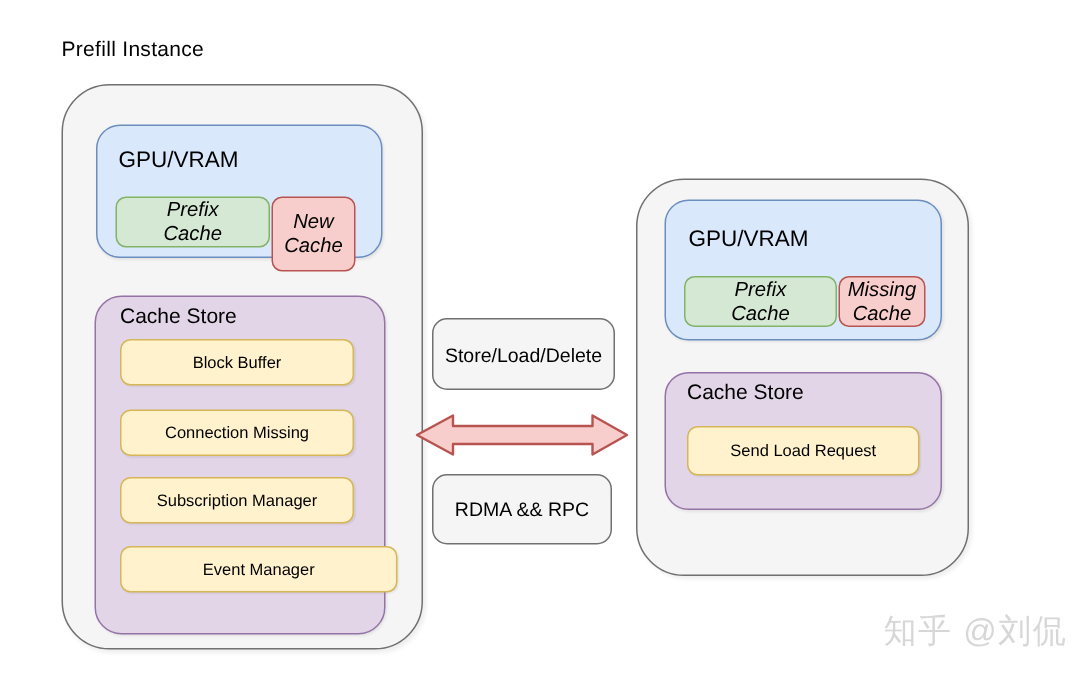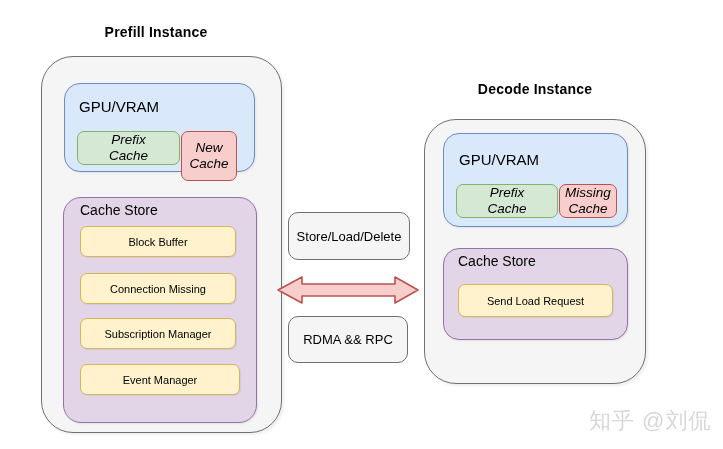--- a/index.html
+++ b/index.html
@@ -2,21 +2,21 @@
 <html style="--container-fill: #f5f5f5; --container-stroke: #707070; --blue-fill: #dae8fc; --blue-stroke: #6c8ebf; --green-fill: #d5e8d4; --green-stroke: #82b366; --red-fill: #f8cecc; --red-stroke: #b85450; --purple-fill: #e1d5e7; --purple-stroke: #9673a6; --yellow-fill: #fff2cc; --yellow-stroke: #d6b656; --watermark: #d7d7d7;"><head>
 <meta charset="utf-8">
 <style>
   html,body{margin:0;padding:0;background:#ffffff;}
   .canvas{
     position:relative;width:723px;height:449px;background:#ffffff;
     font-family:"Liberation Sans","DejaVu Sans",sans-serif;color:#000;
     overflow:hidden;
   }
   .instance-title{
-    position:absolute;font-size:14px;font-weight:bold;text-align:center;
+    position:absolute;font-size:14px;font-weight:normal;text-align:left;
     letter-spacing:.2px;
   }
   .container{
     position:absolute;box-sizing:border-box;
     background:var(--container-fill,#f5f5f5);
     border:1px solid var(--container-stroke,#707070);
     border-radius:32px;
     box-shadow:2px 2px 3px rgba(0,0,0,0.07);
   }
   .gpu{
@@ -85,31 +85,30 @@
 Cache</div>
   <div class="chip red" style="left:181px;top:131px;width:56px;height:50px;">New
 Cache</div>
 
   <div class="store" style="left:63px;top:197px;width:194px;height:226px;"></div>
   <div class="store-label" style="left:80px;top:202px;">Cache Store</div>
 
   <div class="module" style="left:80px;top:226px;width:156px;height:31px;">Block Buffer</div>
   <div class="module" style="left:80px;top:273px;width:156px;height:31px;">Connection Missing</div>
   <div class="module" style="left:80px;top:318px;width:156px;height:31px;">Subscription Manager</div>
-  <div class="module" style="left:80px;top:364px;width:160px;height:31px;">Event Manager</div>
+  <div class="module" style="left:80px;top:364px;width:185px;height:31px;">Event Manager</div>
 
   <div class="conn-box" style="left:288px;top:212px;width:122px;height:48px;">Store/Load/Delete</div>
 
   <svg class="arrow-svg" style="left:276px;top:275px;" width="144" height="30" viewBox="0 0 144 30">
     <polygon points="2,15 26,2 26,9 119,9 119,2 142,15 119,28 119,21 26,21 26,28" fill="#f8cecc" stroke="#b85450" stroke-width="1.6" stroke-linejoin="round"></polygon>
   </svg>
 
   <div class="conn-box" style="left:288px;top:316px;width:120px;height:47px;">RDMA &amp;&amp; RPC</div>
 
-  <div class="instance-title" style="left:424px;top:81px;width:222px;">Decode Instance</div>
 
   <div class="container" style="left:424px;top:119px;width:222px;height:265px;"></div>
 
   <div class="gpu" style="left:443px;top:133px;width:185px;height:94px;"></div>
   <div class="inner-label" style="left:459px;top:151px;">GPU/VRAM</div>
 
   <div class="chip green" style="left:456px;top:184px;width:102px;height:34px;">Prefix
 Cache</div>
   <div class="chip red" style="left:559px;top:184px;width:58px;height:34px;">Missing
 Cache</div>

